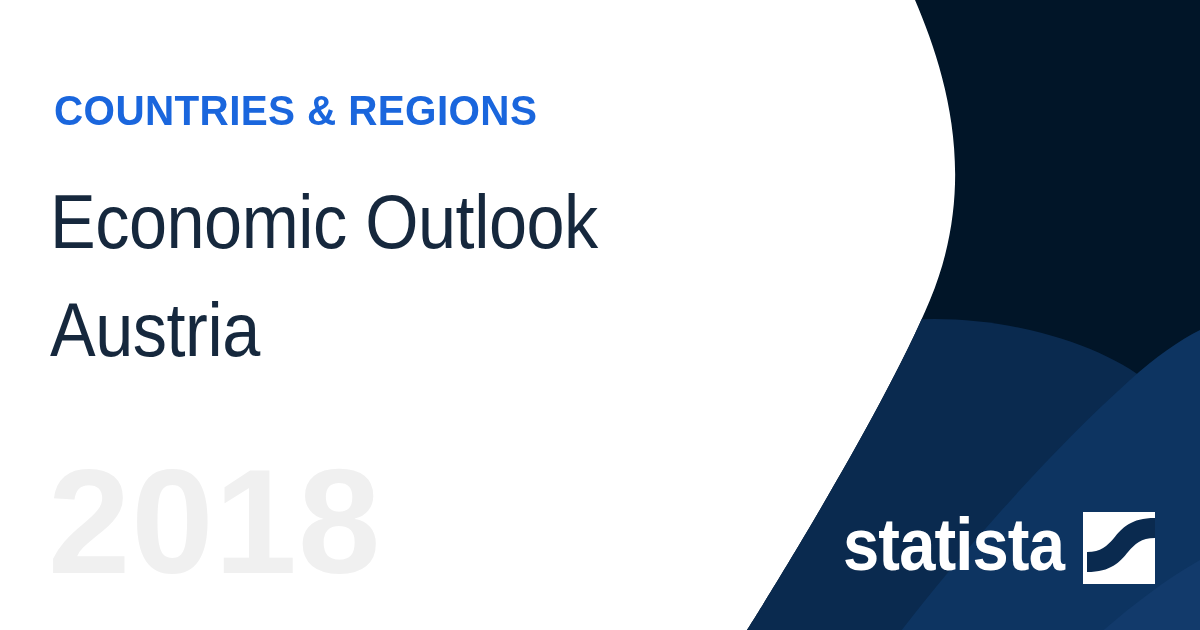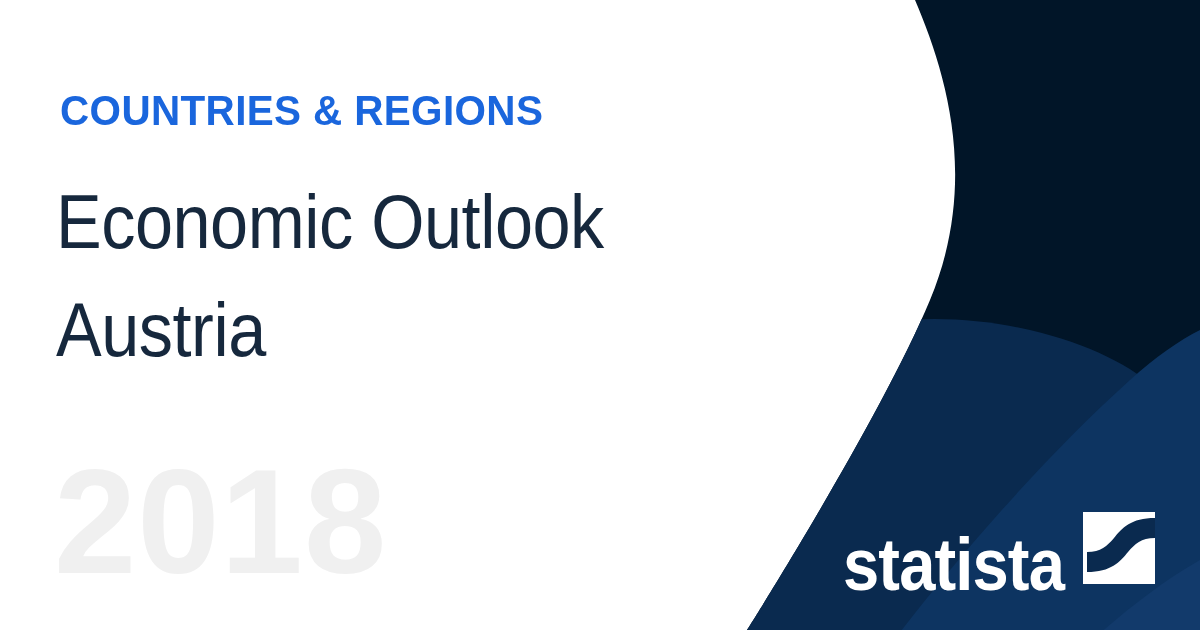--- a/index.html
+++ b/index.html
@@ -29,21 +29,21 @@
     width: 470px;
     height: 630px;
     overflow: hidden;
     pointer-events: none;
   }
   .decor svg { display: block; width: 470px; height: 630px; }
 
   
   .content {
     position: absolute;
-    left: 60px;
+    left: 54px;
     top: 0;
     width: 700px;
     height: 630px;
   }
 
   .eyebrow {
     position: absolute;
     top: 86px;
     left: 0;
     font-size: 43px;
@@ -80,21 +80,21 @@
     line-height: 148px;
     font-weight: 700;
     color: #f0f0f0;
     letter-spacing: 1px;
   }
 
   
   .logo {
     position: absolute;
     left: 843px;
-    top: 528px;
+    top: 508px;
     display: flex;
     align-items: flex-start;
     gap: 16px;
   }
   .logo-word {
     font-size: 74px;
     line-height: 74px;
     font-weight: 700;
     color: #ffffff;
     letter-spacing: -1px;

